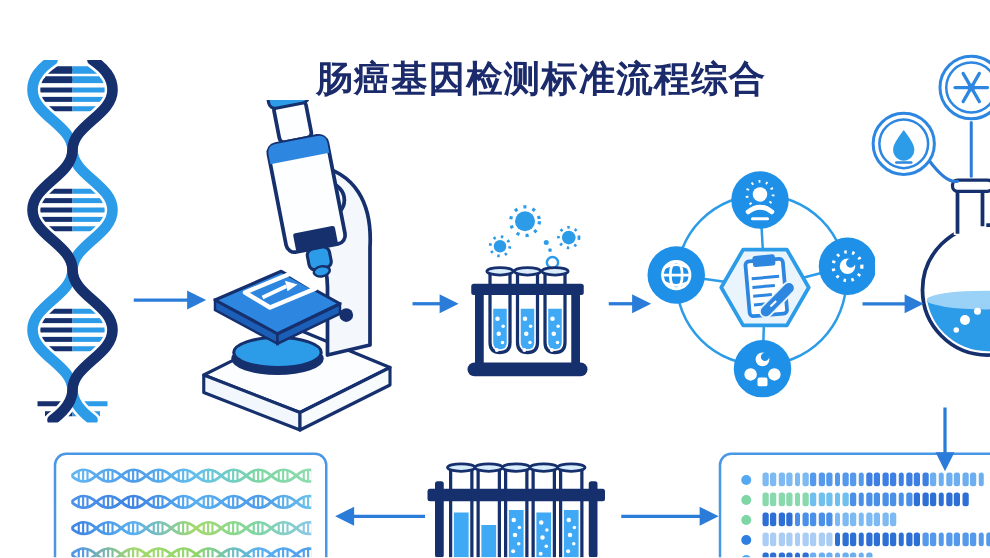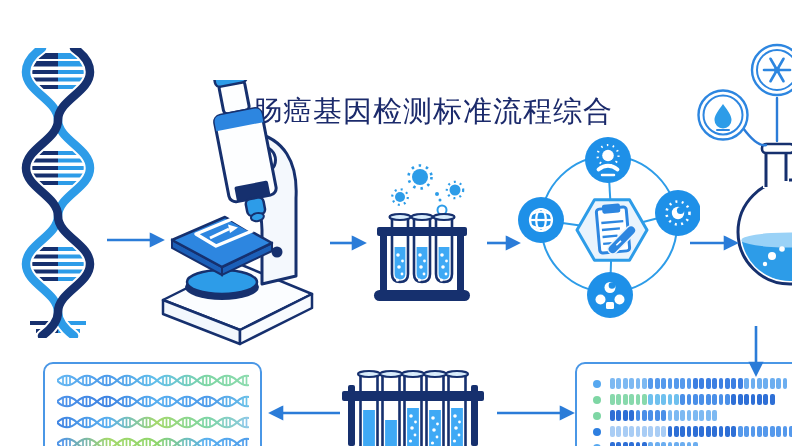--- a/index.html
+++ b/index.html
@@ -1,20 +1,20 @@
 <!DOCTYPE html>
 <html><head>
 <meta charset="utf-8">
 <style>
   html,body{margin:0;padding:0;background:#ffffff;}
   #screen{position:relative;width:792px;height:446px;background:#ffffff;overflow:hidden;
           font-family:"Liberation Sans","DejaVu Sans",sans-serif;}
   .abs{position:absolute;}
-  #title{top:44px;left:433px;transform:translateX(-50%);font-size:29px;font-weight:normal;
-         color:#1B2A6B;letter-spacing:1px;white-space:nowrap;margin-top:48px;}
+  #title{top:44px;left:433px;transform:translateX(-50%);font-size:29px;font-weight:bold;
+         color:#1B2A6B;letter-spacing:1px;white-space:nowrap;}
   .panel{box-sizing:border-box;border:2.4px solid #4A97E6;border-radius:10px;background:#ffffff;}
   #seq-panel{left:43px;top:362px;width:219px;height:110px;padding:8px 0 0 12px;overflow:hidden;}
   #seq-rows svg{display:block;margin-bottom:4px;}
   #report-panel{left:575px;top:362px;width:230px;height:110px;padding:14px 0 0 16px;overflow:hidden;}
   .rrow{display:flex;align-items:center;margin-bottom:5px;height:11px;}
   .rbullet{width:8px;height:8px;border-radius:50%;margin-right:9px;flex:0 0 auto;}
   .rseg{width:4.8px;height:11px;border-radius:2px;margin-right:1.6px;flex:0 0 auto;}
   svg{display:block;}
   #overlay{left:0;top:0;pointer-events:none;}
 </style>

